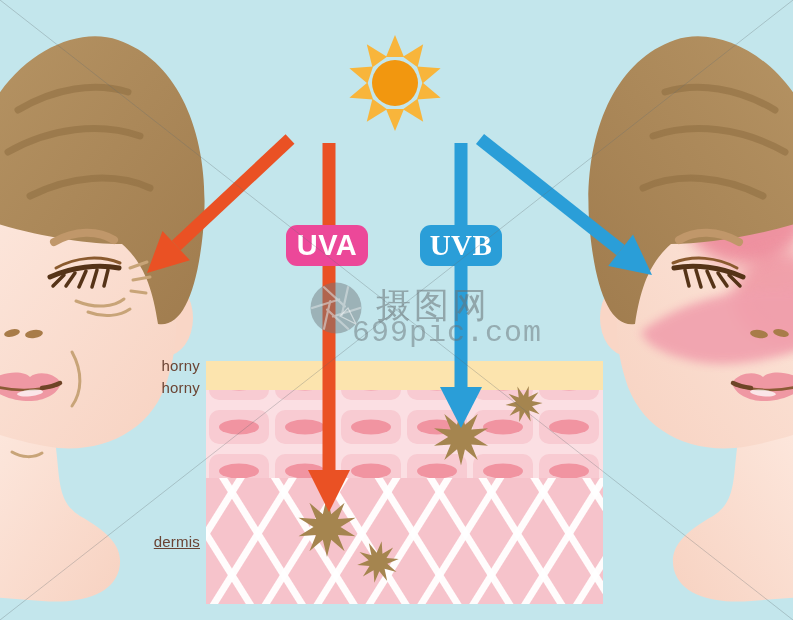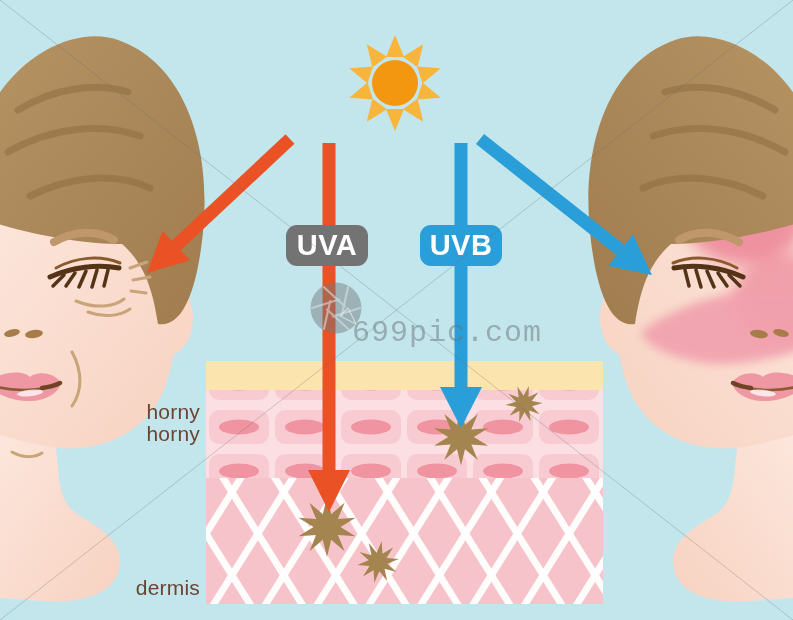--- a/index.html
+++ b/index.html
@@ -3,34 +3,34 @@
 <meta charset="utf-8">
 <style>
   html,body{margin:0;padding:0;background:#889;}
   .canvas{
     position:relative;width:793px;height:620px;overflow:hidden;
     background:#c3e6ec;font-family:"Liberation Sans",sans-serif;
   }
   .abs{position:absolute;left:0;top:0;}
   
   .skin-label{
-    position:absolute;color:#6b4434;font-size:21px;line-height:22px;
-    text-align:left;letter-spacing:.2px;margin-top:46px;
+    position:absolute;color:#6b4434;font-size:15px;line-height:22px;
+    text-align:left;letter-spacing:.2px;
   }
   .lbl-horny{right:593px;top:355px;}
   .lbl-epidermis{right:593px;top:426px;}
-  .lbl-dermis{right:593px;top:531px;}
+  .lbl-dermis{right:593px;top:531px;text-decoration:underline;}
   
   .badge{
     position:absolute;width:82px;height:41px;border-radius:11px;
     color:#ffffff;font-size:29px;font-weight:600;line-height:41px;
     text-align:center;letter-spacing:.5px;
   }
-  .badge-uva{left:286px;top:225px;background:#737373;}
-  .badge-uvb{left:420px;top:225px;background:#2a9ed8;}
+  .badge-uva{left:286px;top:225px;background:#ec4899;}
+  .badge-uvb{left:420px;top:225px;background:#2a9ed8;font-family:Liberation Serif, serif;}
   
   .wm-name{
     position:absolute;left:376px;top:282px;
     font-size:35px;font-weight:500;letter-spacing:3px;
     color:rgba(104,113,117,.55);
   }
   .wm-url{
     position:absolute;left:352px;top:316px;
     font-size:30px;letter-spacing:1px;
     color:rgba(104,113,117,.5);
@@ -217,15 +217,16 @@
         <line x1="360" y1="308" x2="332.9" y2="316.5"></line>
         <line x1="348" y1="328.8" x2="327.1" y2="309.6"></line>
         <line x1="324" y1="328.8" x2="330.2" y2="301.1"></line>
         <line x1="312" y1="308" x2="339.1" y2="299.5"></line>
         <line x1="324" y1="287.2" x2="344.9" y2="306.4"></line>
         <line x1="348" y1="287.2" x2="341.8" y2="314.9"></line>
       </g>
       <polygon points="340,316 356,324 348,308" fill="none" stroke="rgba(255,255,255,.5)" stroke-width="1.3"></polygon>
     </g>
   </svg>
+  <div class="wm-name">摄图网</div>
   <div class="wm-url">699pic.com</div>
 
 </div>
 
 </body></html>

